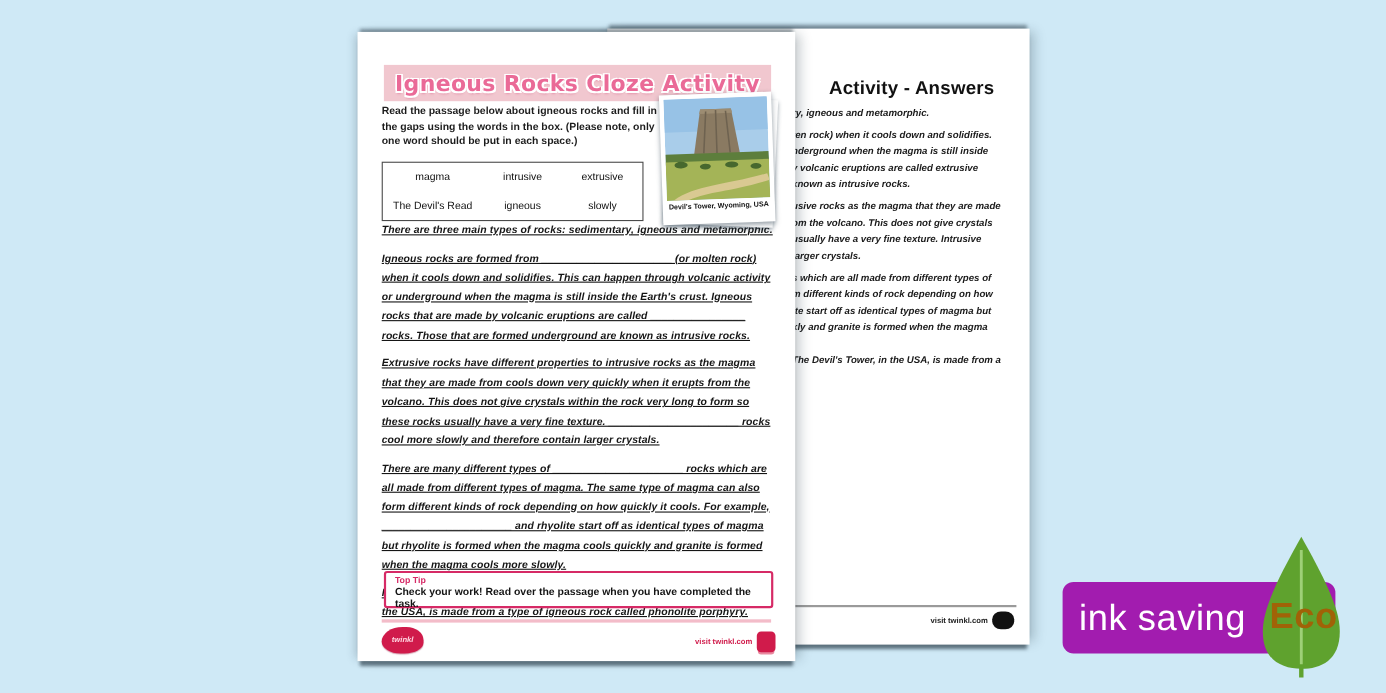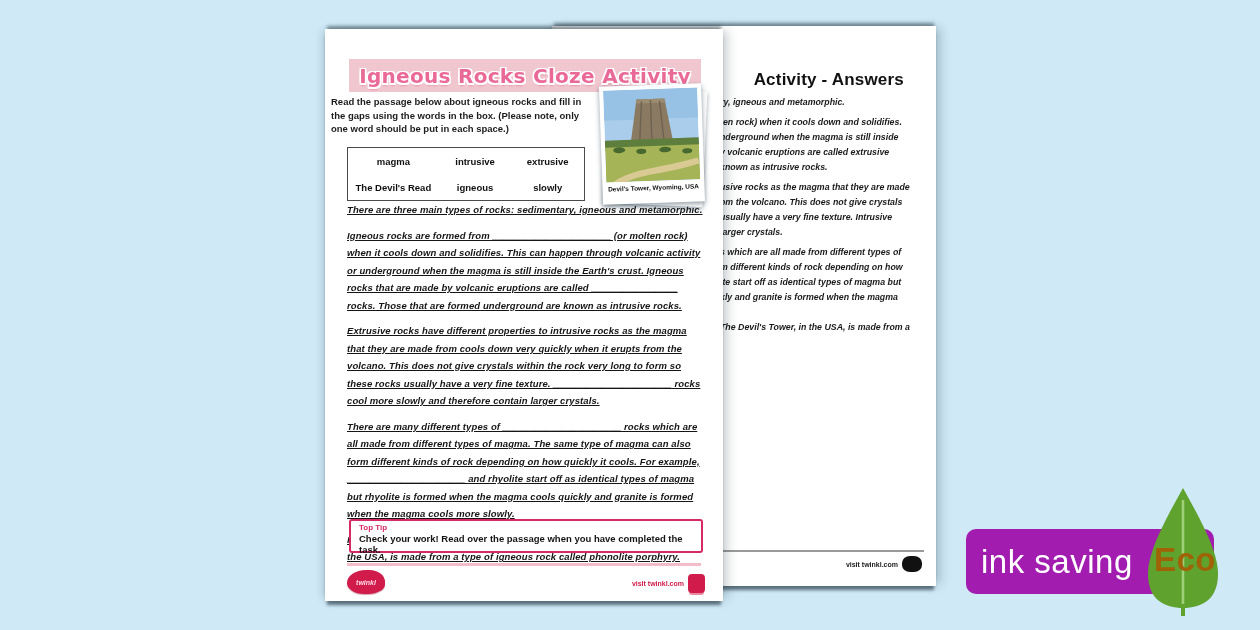--- a/index.html
+++ b/index.html
@@ -33,27 +33,27 @@
   .ans-footer-link{font-size:7px;font-weight:700;color:#222;}
   .mono-blob{display:inline-block;width:20px;height:16px;background:#111;border-radius:8px/7px;}
 
   
   .banner{position:absolute;left:24px;top:30px;width:352px;height:33px;background:#f1c7cf;
         display:flex;align-items:center;justify-content:center;}
   .banner-text{font-family:"DejaVu Sans",sans-serif;font-size:20px;font-weight:800;
         color:#ea6a97;letter-spacing:.3px;
         text-shadow:-1.5px -1.5px 0 #fff,1.5px -1.5px 0 #fff,-1.5px 1.5px 0 #fff,
                     1.5px 1.5px 0 #fff,0 2.5px 2px rgba(208,60,110,.35);}
-  .intro{position:absolute;left:6px;top:66px;width:254px;margin:0;
+  .intro{position:absolute;left:22px;top:66px;width:254px;margin:0;
         font-size:9.5px;line-height:13.5px;font-weight:600;color:#1c1c1c;}
   .word-box{position:absolute;left:22px;top:118px;width:238px;height:54px;
         border:1.5px solid #4a4a4a;box-sizing:border-box;display:grid;
         grid-template-columns:1.25fr 1fr 1fr;grid-template-rows:1fr 1fr;
         align-items:center;justify-items:center;}
-  .word{font-size:9.5px;font-weight:700;color:#101010;white-space:nowrap;}
+  .word{font-size:9.5px;font-weight:400;color:#101010;white-space:nowrap;}
 
   .photo-stack{position:absolute;left:276px;top:56px;width:104px;height:124px;z-index:3;}
   .photo-back{position:absolute;left:4px;top:4px;width:100px;height:116px;background:#fdfdfd;
         transform:rotate(2.5deg);box-shadow:0 2px 4px rgba(40,60,75,.45);}
   .polaroid{position:absolute;left:0;top:0;width:102px;height:118px;background:#ffffff;
         transform:rotate(-2deg);box-shadow:0 2px 5px rgba(40,60,75,.5);
         padding:4px;box-sizing:border-box;}
   .polaroid svg{display:block;width:94px;height:92px;}
   .caption{margin-top:3px;text-align:center;font-size:6.5px;font-weight:700;color:#111;}
 

